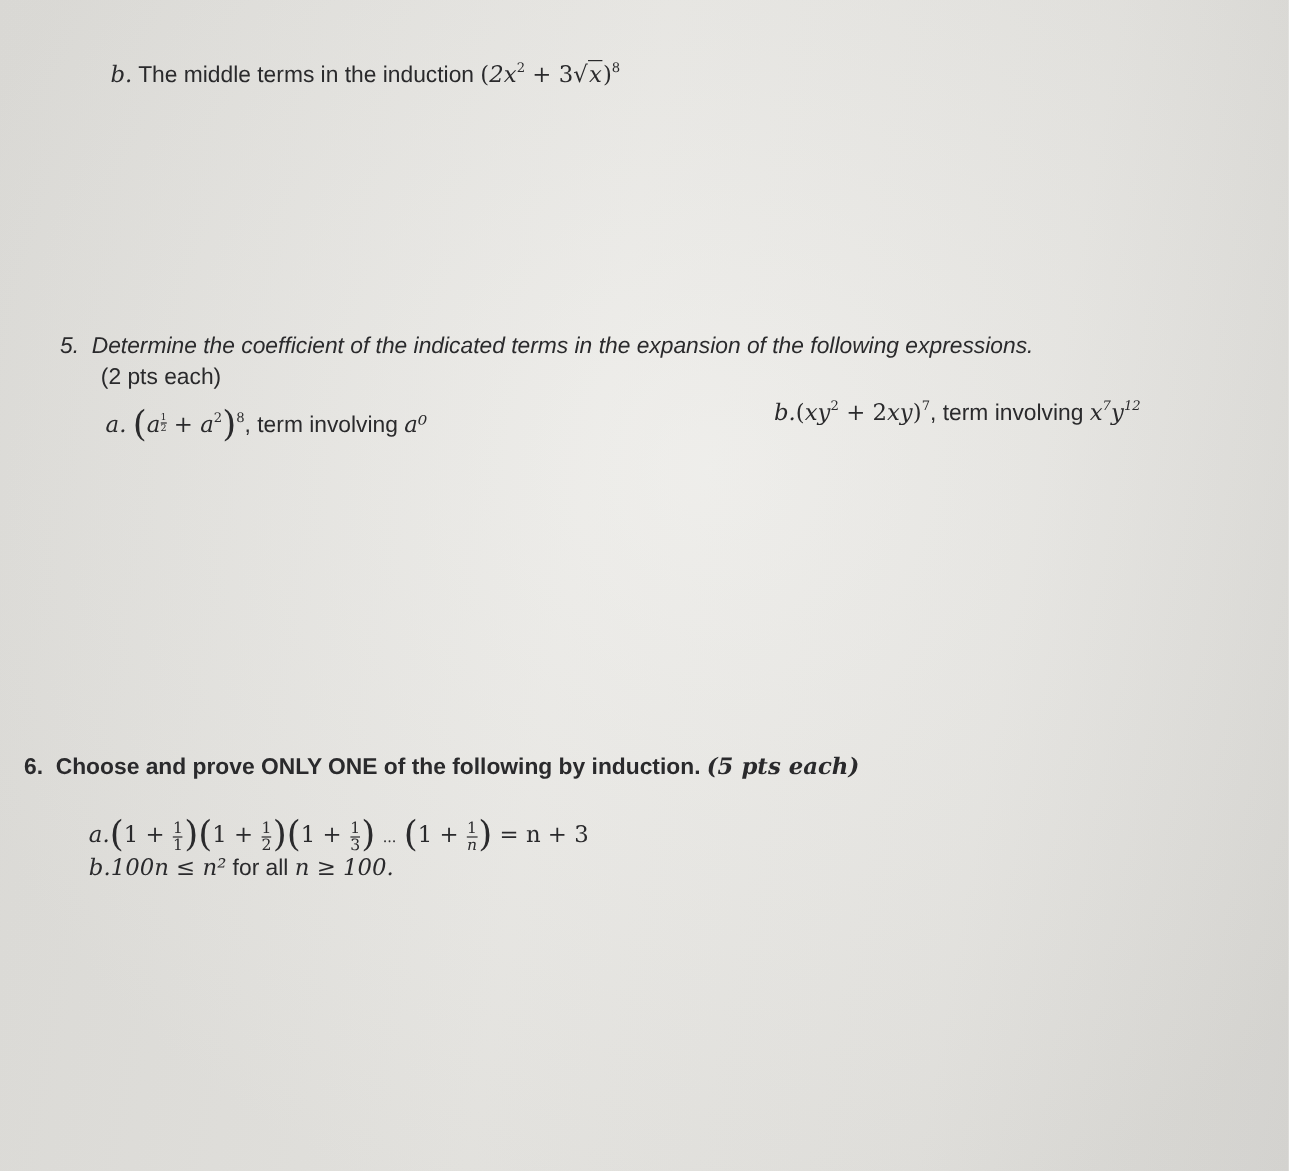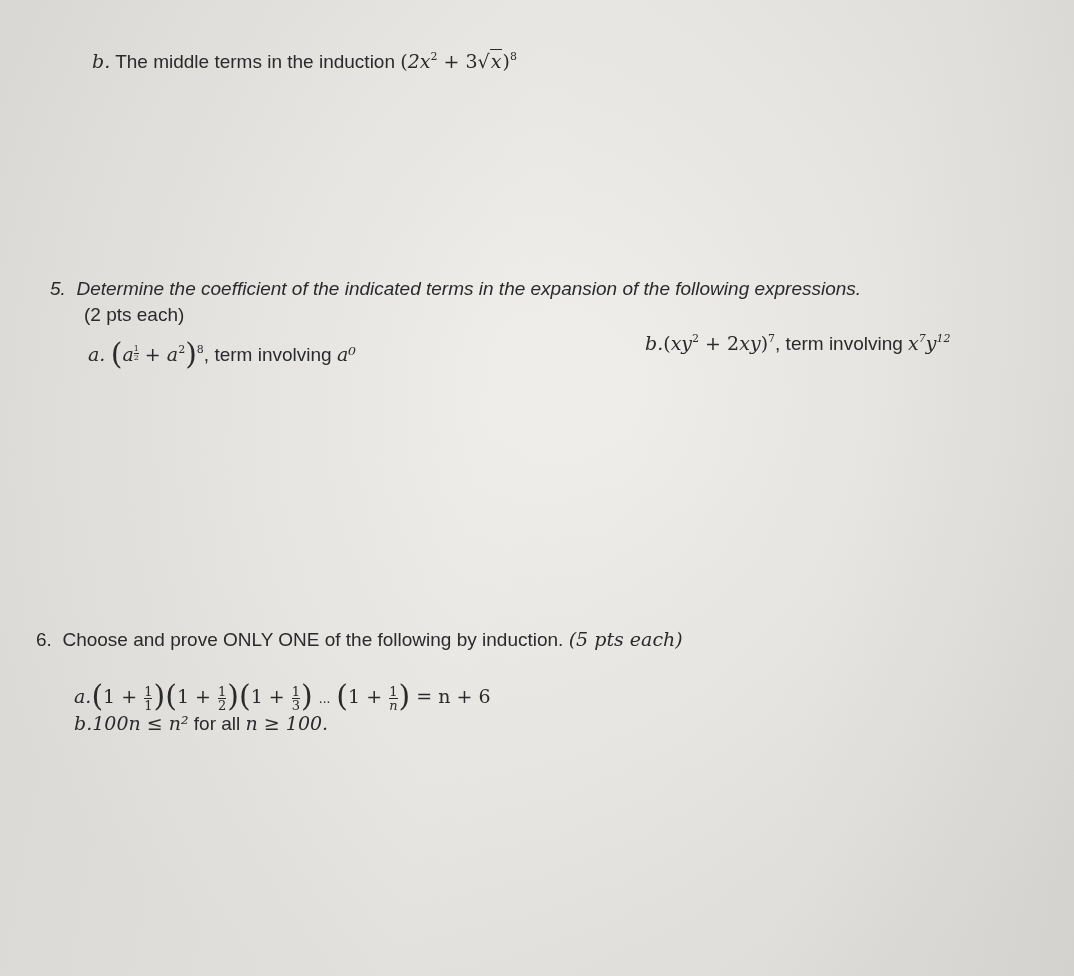--- a/index.html
+++ b/index.html
@@ -47,21 +47,21 @@
         <span>2</span>
       </span> + <span class="m">a</span><sup>2</sup><span class="big">)</span><sup>8</sup></span><span>, term involving</span>
   <span class="m">a⁰</span>
 </div>
 
 <div class="line" style="left:645px; top:332px;">
   <span class="m">b.</span><span class="mr">(<span class="m">xy</span><sup>2</sup> + 2<span class="m">xy</span>)<sup>7</sup></span><span>, term involving</span>
   <span class="m">x<sup>7</sup>y<sup>12</sup></span>
 </div>
 
-<div class="line" style="left:36px; top:628px;">
+<div class="line" style="left:20px; top:628px;font-weight:bold;">
   <span>6.</span>&nbsp;
   <span>Choose and prove ONLY ONE of the following by induction.</span>
   <span class="m">(5 pts each)</span>
 </div>
 
 <div class="line" style="left:74px; top:678px;">
   <span class="m">a.</span><span class="mr"><span class="big">(</span>1 + <span class="frac">
         <span>1</span>
         <span class="bar"></span>
         <span>1</span>
@@ -70,20 +70,20 @@
         <span class="bar"></span>
         <span>2</span>
       </span><span class="big">)</span><span class="big">(</span>1 + <span class="frac">
         <span>1</span>
         <span class="bar"></span>
         <span>3</span>
       </span><span class="big">)</span> <span style="font-size:12px">...</span> <span class="big">(</span>1 + <span class="frac">
         <span>1</span>
         <span class="bar"></span>
         <span class="m">n</span>
-      </span><span class="big">)</span> <span>= n + 6</span></span>
+      </span><span class="big">)</span> <span>= n + 3</span></span>
 </div>
 
 <div class="line" style="left:74px; top:712px;">
   <span class="m">b.</span><span class="m">100n ≤ n²</span>
   <span>for all</span>
   <span class="m">n ≥ 100.</span>
 </div>
 
 </body></html>

